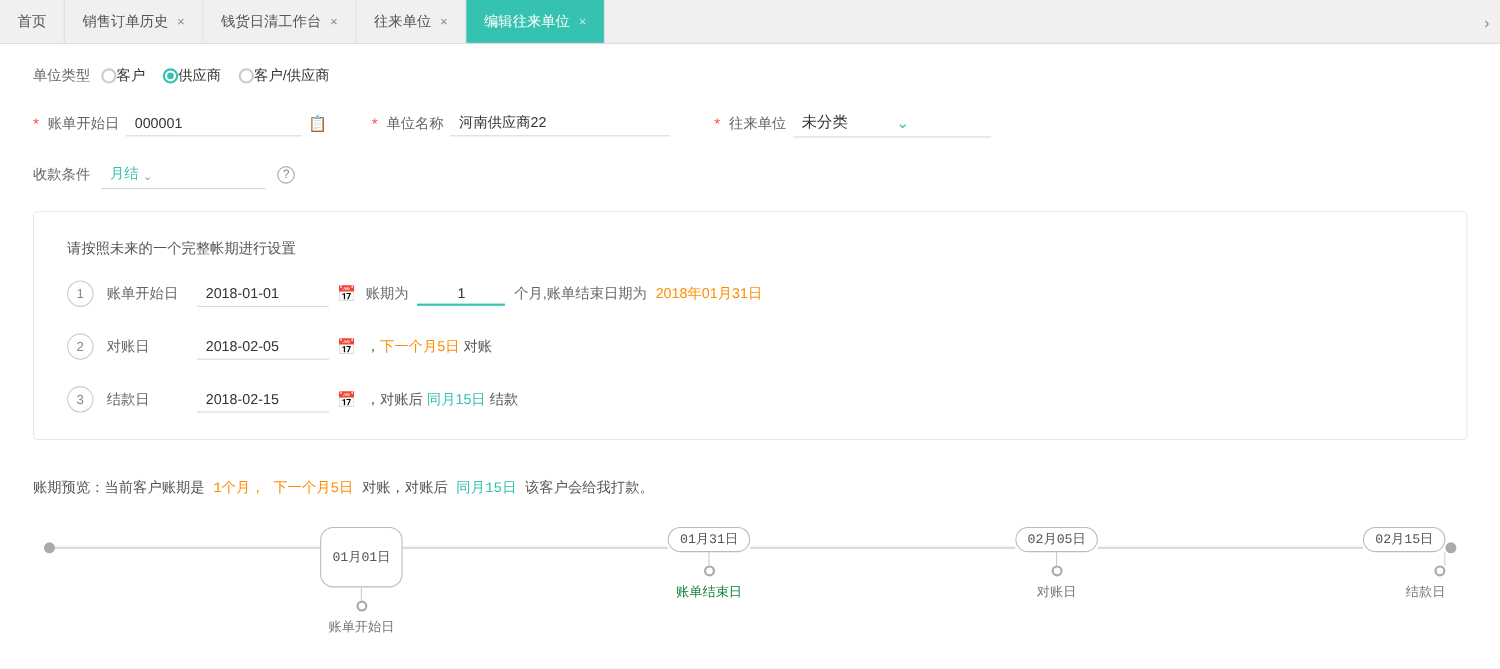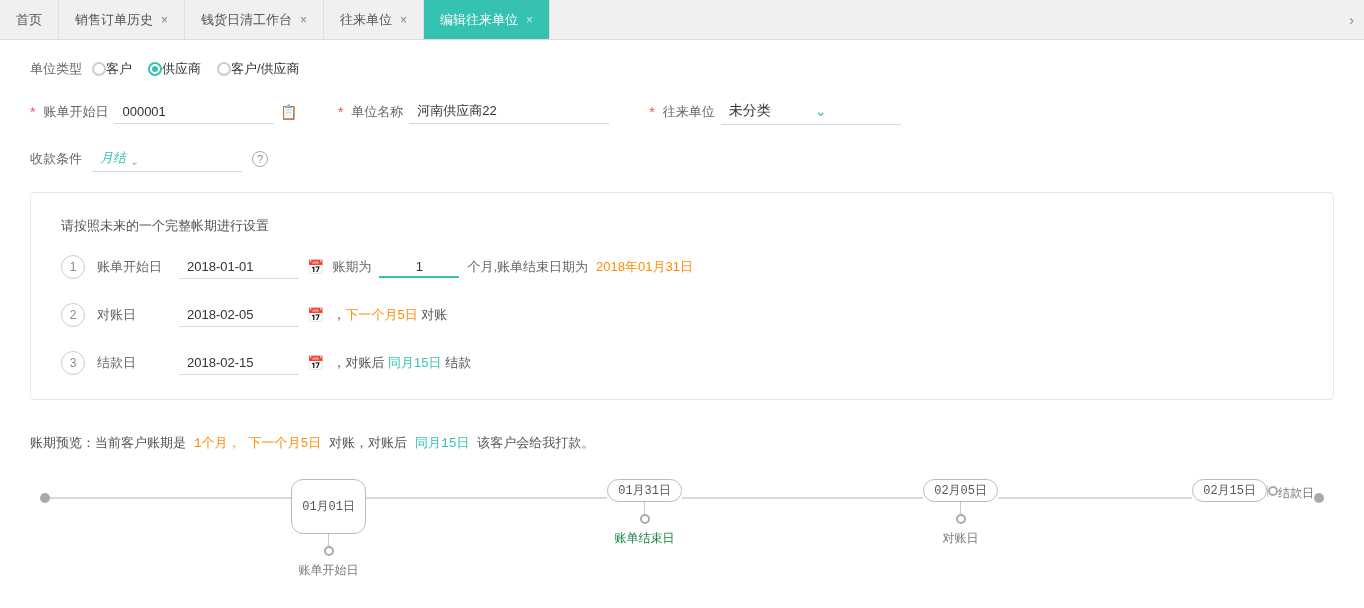--- a/index.html
+++ b/index.html
@@ -125,21 +125,20 @@
     }
 
     
     .select-wrapper {
       display: flex;
       align-items: flex-end;
       border-bottom: 1px solid #d9d9d9;
       padding: 4px 8px;
       gap: 4px;
       min-width: 120px;
-      font-style: italic;
     }
     .select-value {
       color: #36c2b0;
       font-size: 13px;
     }
     .select-arrow {
       color: #999;
       font-size: 10px;
     }
     .select-wrapper-right {
@@ -401,21 +400,21 @@
         <div style="display:flex;flex-direction:column;align-items:center;">
           <div style="border:1px solid #bbb;border-radius:12px;padding:2px 10px;font-size:12px;color:#555;background:#fff;white-space:nowrap;">02月05日</div>
           <div style="width:1px;height:12px;background:#ccc;"></div>
           <div style="width:10px;height:10px;border-radius:50%;background:#fff;border:2px solid #aaa;"></div>
           <div style="font-size:12px;color:#777;margin-top:6px;white-space:nowrap;">对账日</div>
         </div>
       </div>
 
       <div style="display:flex;align-items:flex-start;flex:1;">
         <div style="height:2px;background:#d9d9d9;flex:1;margin-top:18px;"></div>
-        <div style="display:flex;flex-direction:row;align-items:center;">
+        <div style="display:flex;flex-direction:column;align-items:flex-end;">
           <div style="border:1px solid #bbb;border-radius:12px;padding:2px 10px;font-size:12px;color:#555;background:#fff;white-space:nowrap;">02月15日</div>
           <div style="width:1px;height:12px;background:#ccc;"></div>
           <div style="width:10px;height:10px;border-radius:50%;background:#fff;border:2px solid #aaa;"></div>
           <div style="font-size:12px;color:#777;margin-top:6px;white-space:nowrap;">结款日</div>
         </div>
       </div>
 
       <div style="display:flex; flex-direction:column; align-items:center; margin-top:14px;">
         <div style="width:10px;height:10px;border-radius:50%;background:#aaa;"></div>
       </div>

